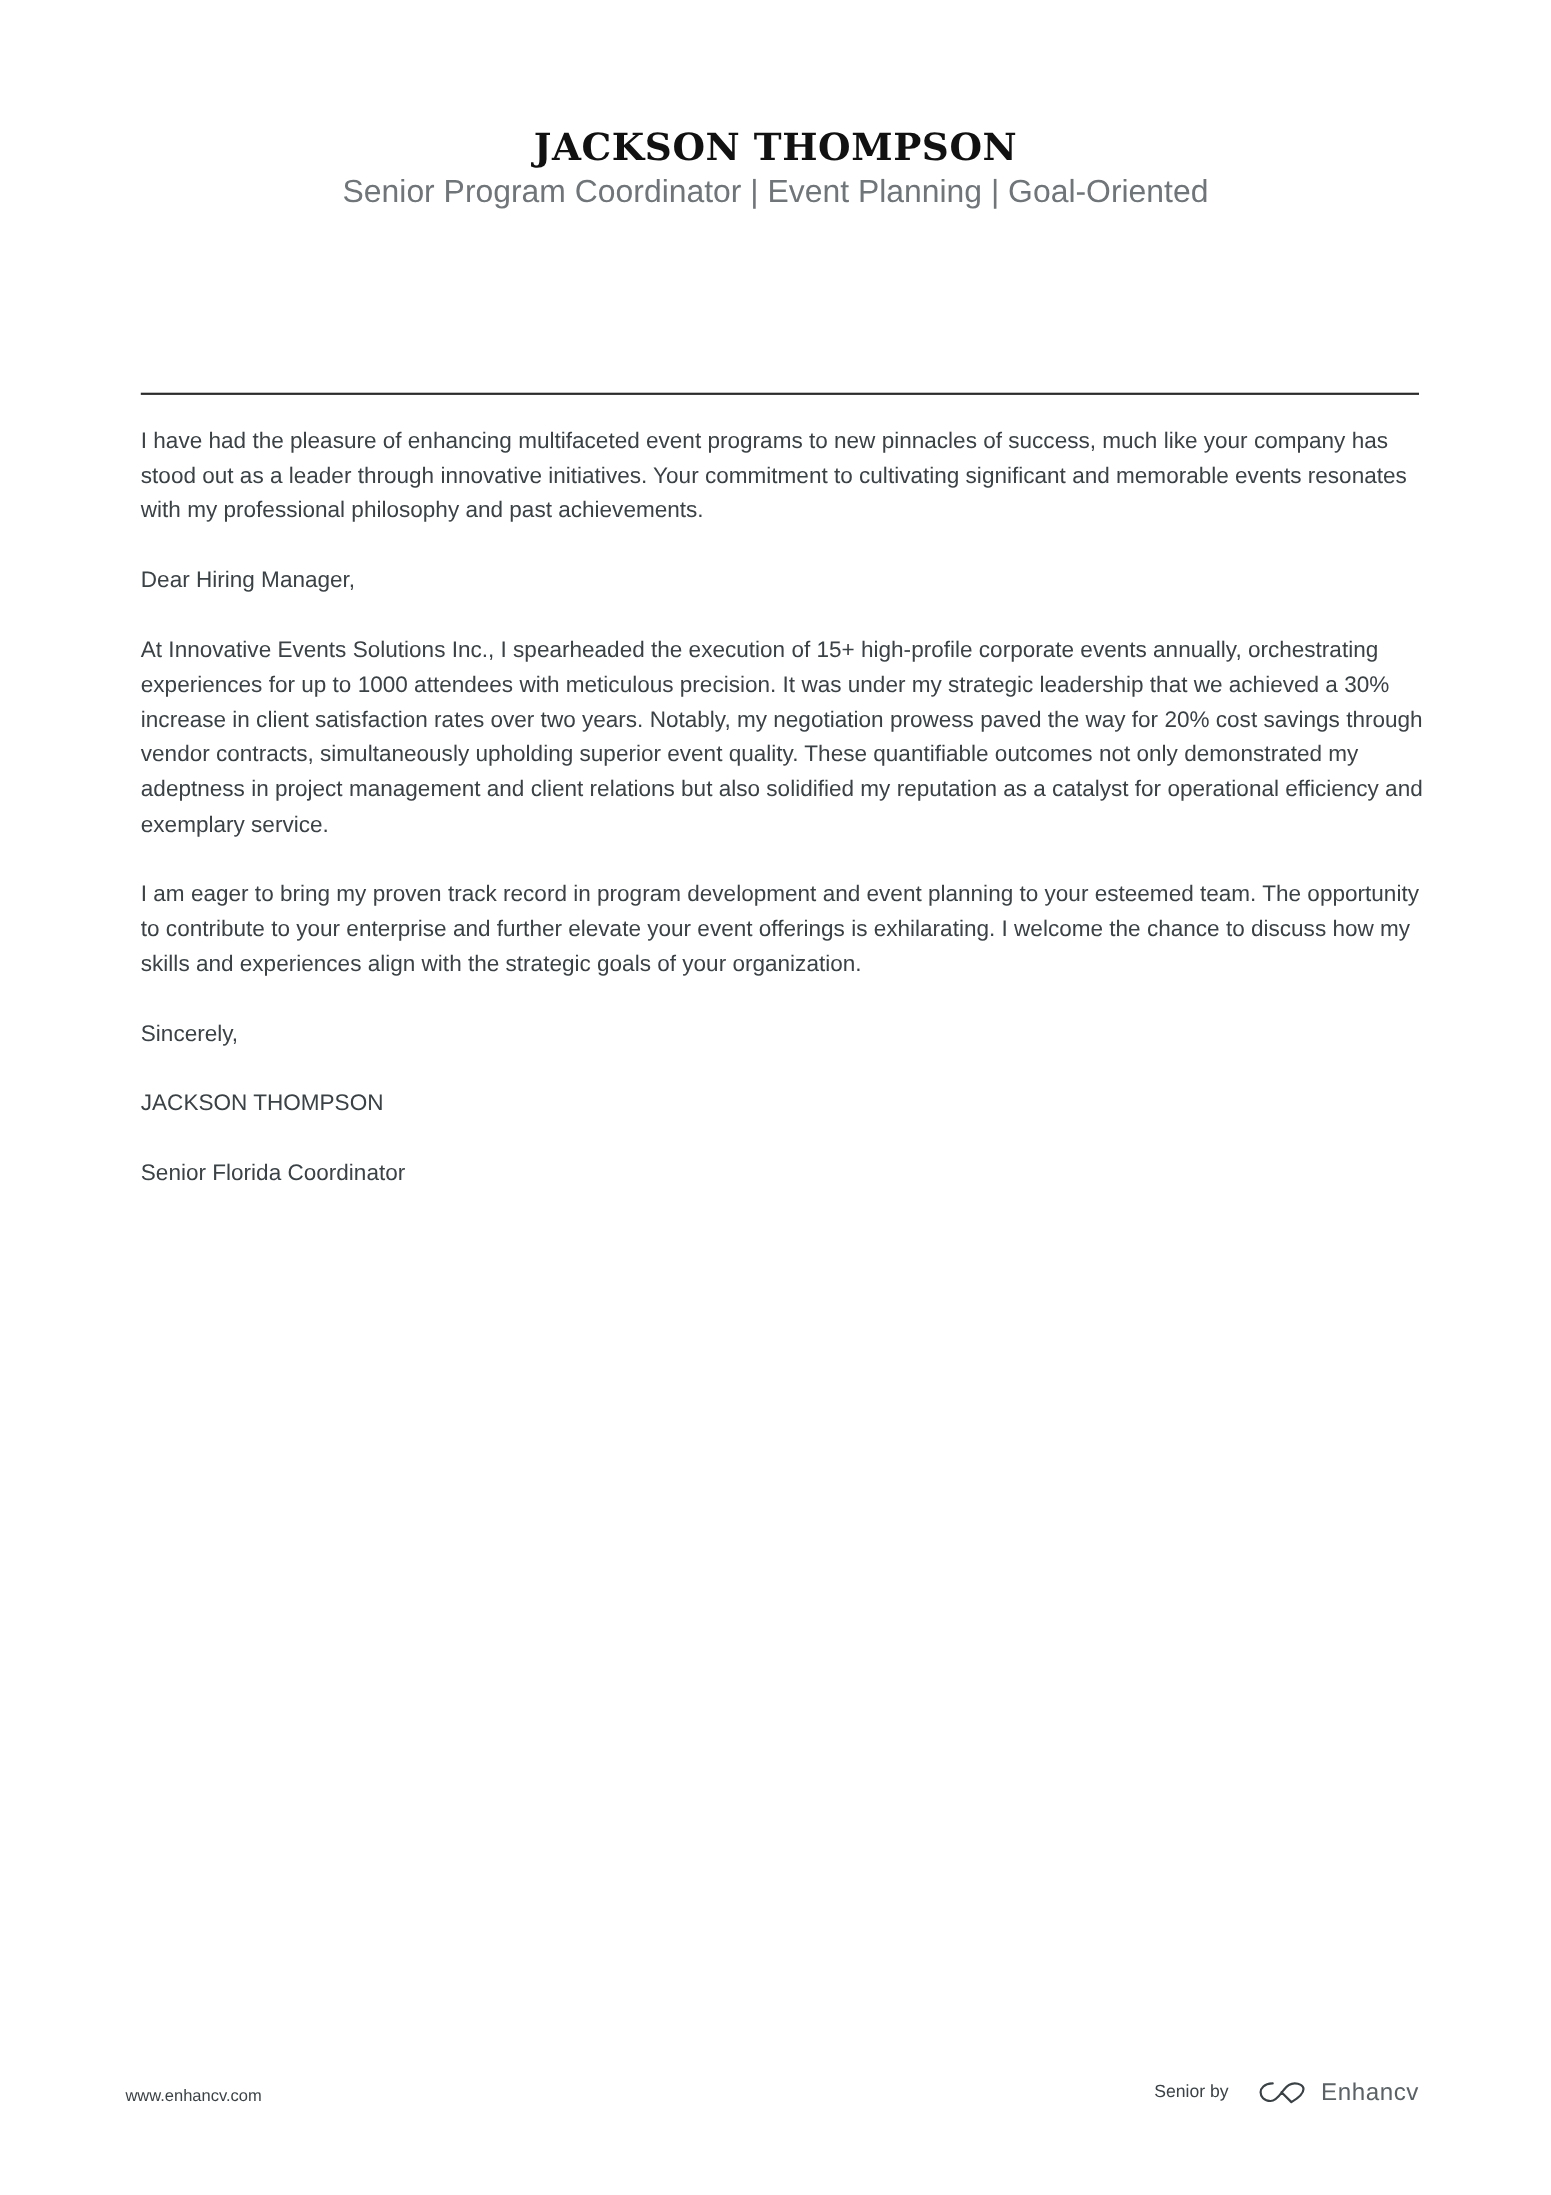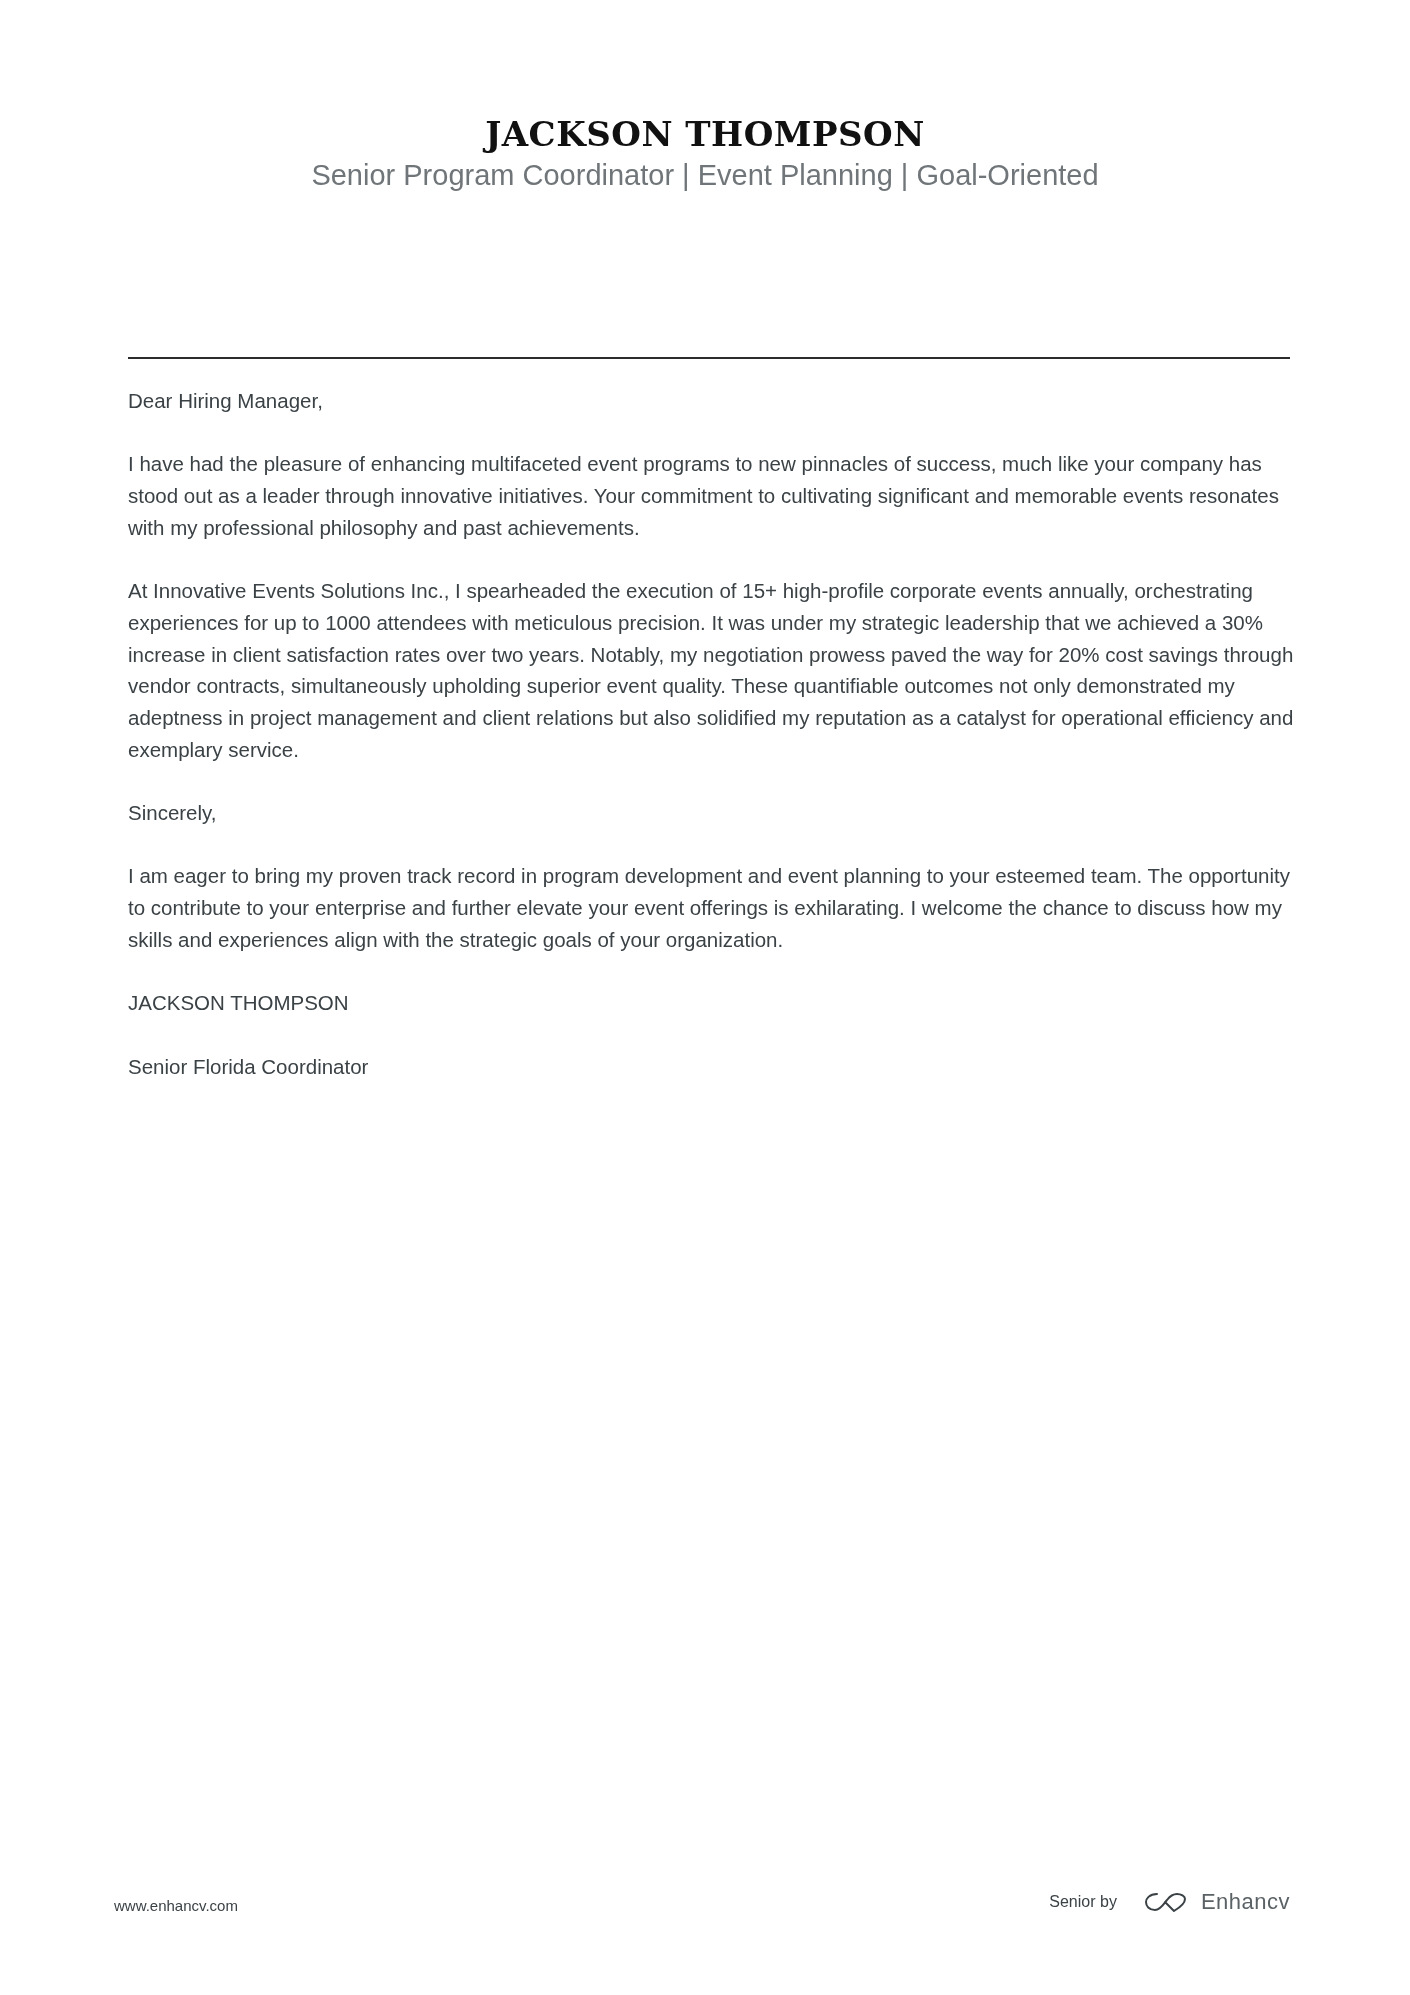--- a/index.html
+++ b/index.html
@@ -26,25 +26,25 @@
 <div class="page">
 
   <div class="header">
     <div class="name">JACKSON THOMPSON</div>
     <div class="headline">Senior Program Coordinator | Event Planning | Goal-Oriented</div>
   </div>
 
   <div class="rule"></div>
 
   <div class="body">
+    <p>I have had the pleasure of enhancing multifaceted event programs to new pinnacles of success, much like your company has stood out as a leader through innovative initiatives. Your commitment to cultivating significant and memorable events resonates with my professional philosophy and past achievements.</p>
     <p>Dear Hiring Manager,</p>
-    <p>I have had the pleasure of enhancing multifaceted event programs to new pinnacles of success, much like your company has stood out as a leader through innovative initiatives. Your commitment to cultivating significant and memorable events resonates with my professional philosophy and past achievements.</p>
     <p>At Innovative Events Solutions Inc., I spearheaded the execution of 15+ high-profile corporate events annually, orchestrating experiences for up to 1000 attendees with meticulous precision. It was under my strategic leadership that we achieved a 30% increase in client satisfaction rates over two years. Notably, my negotiation prowess paved the way for 20% cost savings through vendor contracts, simultaneously upholding superior event quality. These quantifiable outcomes not only demonstrated my adeptness in project management and client relations but also solidified my reputation as a catalyst for operational efficiency and exemplary service.</p>
+    <p>I am eager to bring my proven track record in program development and event planning to your esteemed team. The opportunity to contribute to your enterprise and further elevate your event offerings is exhilarating. I welcome the chance to discuss how my skills and experiences align with the strategic goals of your organization.</p>
     <p>Sincerely,</p>
-    <p>I am eager to bring my proven track record in program development and event planning to your esteemed team. The opportunity to contribute to your enterprise and further elevate your event offerings is exhilarating. I welcome the chance to discuss how my skills and experiences align with the strategic goals of your organization.</p>
     <p>JACKSON THOMPSON</p>
     <p>Senior Florida Coordinator</p>
   </div>
 
   <div class="footer-left">www.enhancv.com</div>
 
   <div class="footer-right">
     <span class="powered">Senior by</span>
     <svg class="logo-icon" viewBox="0 0 46 24">
       <path d="M14 4 C6 4 3 9 3 12 C3 16 6 20 12 20 C18 20 22 12 24 10 C27 6 30 4 34 4 C38 4 42 6 42 9 C42 13 36 18 31 21 C27 17 24 14 22 12" fill="none" stroke="#3b4246" stroke-width="2" stroke-linecap="round" stroke-linejoin="round"></path>

